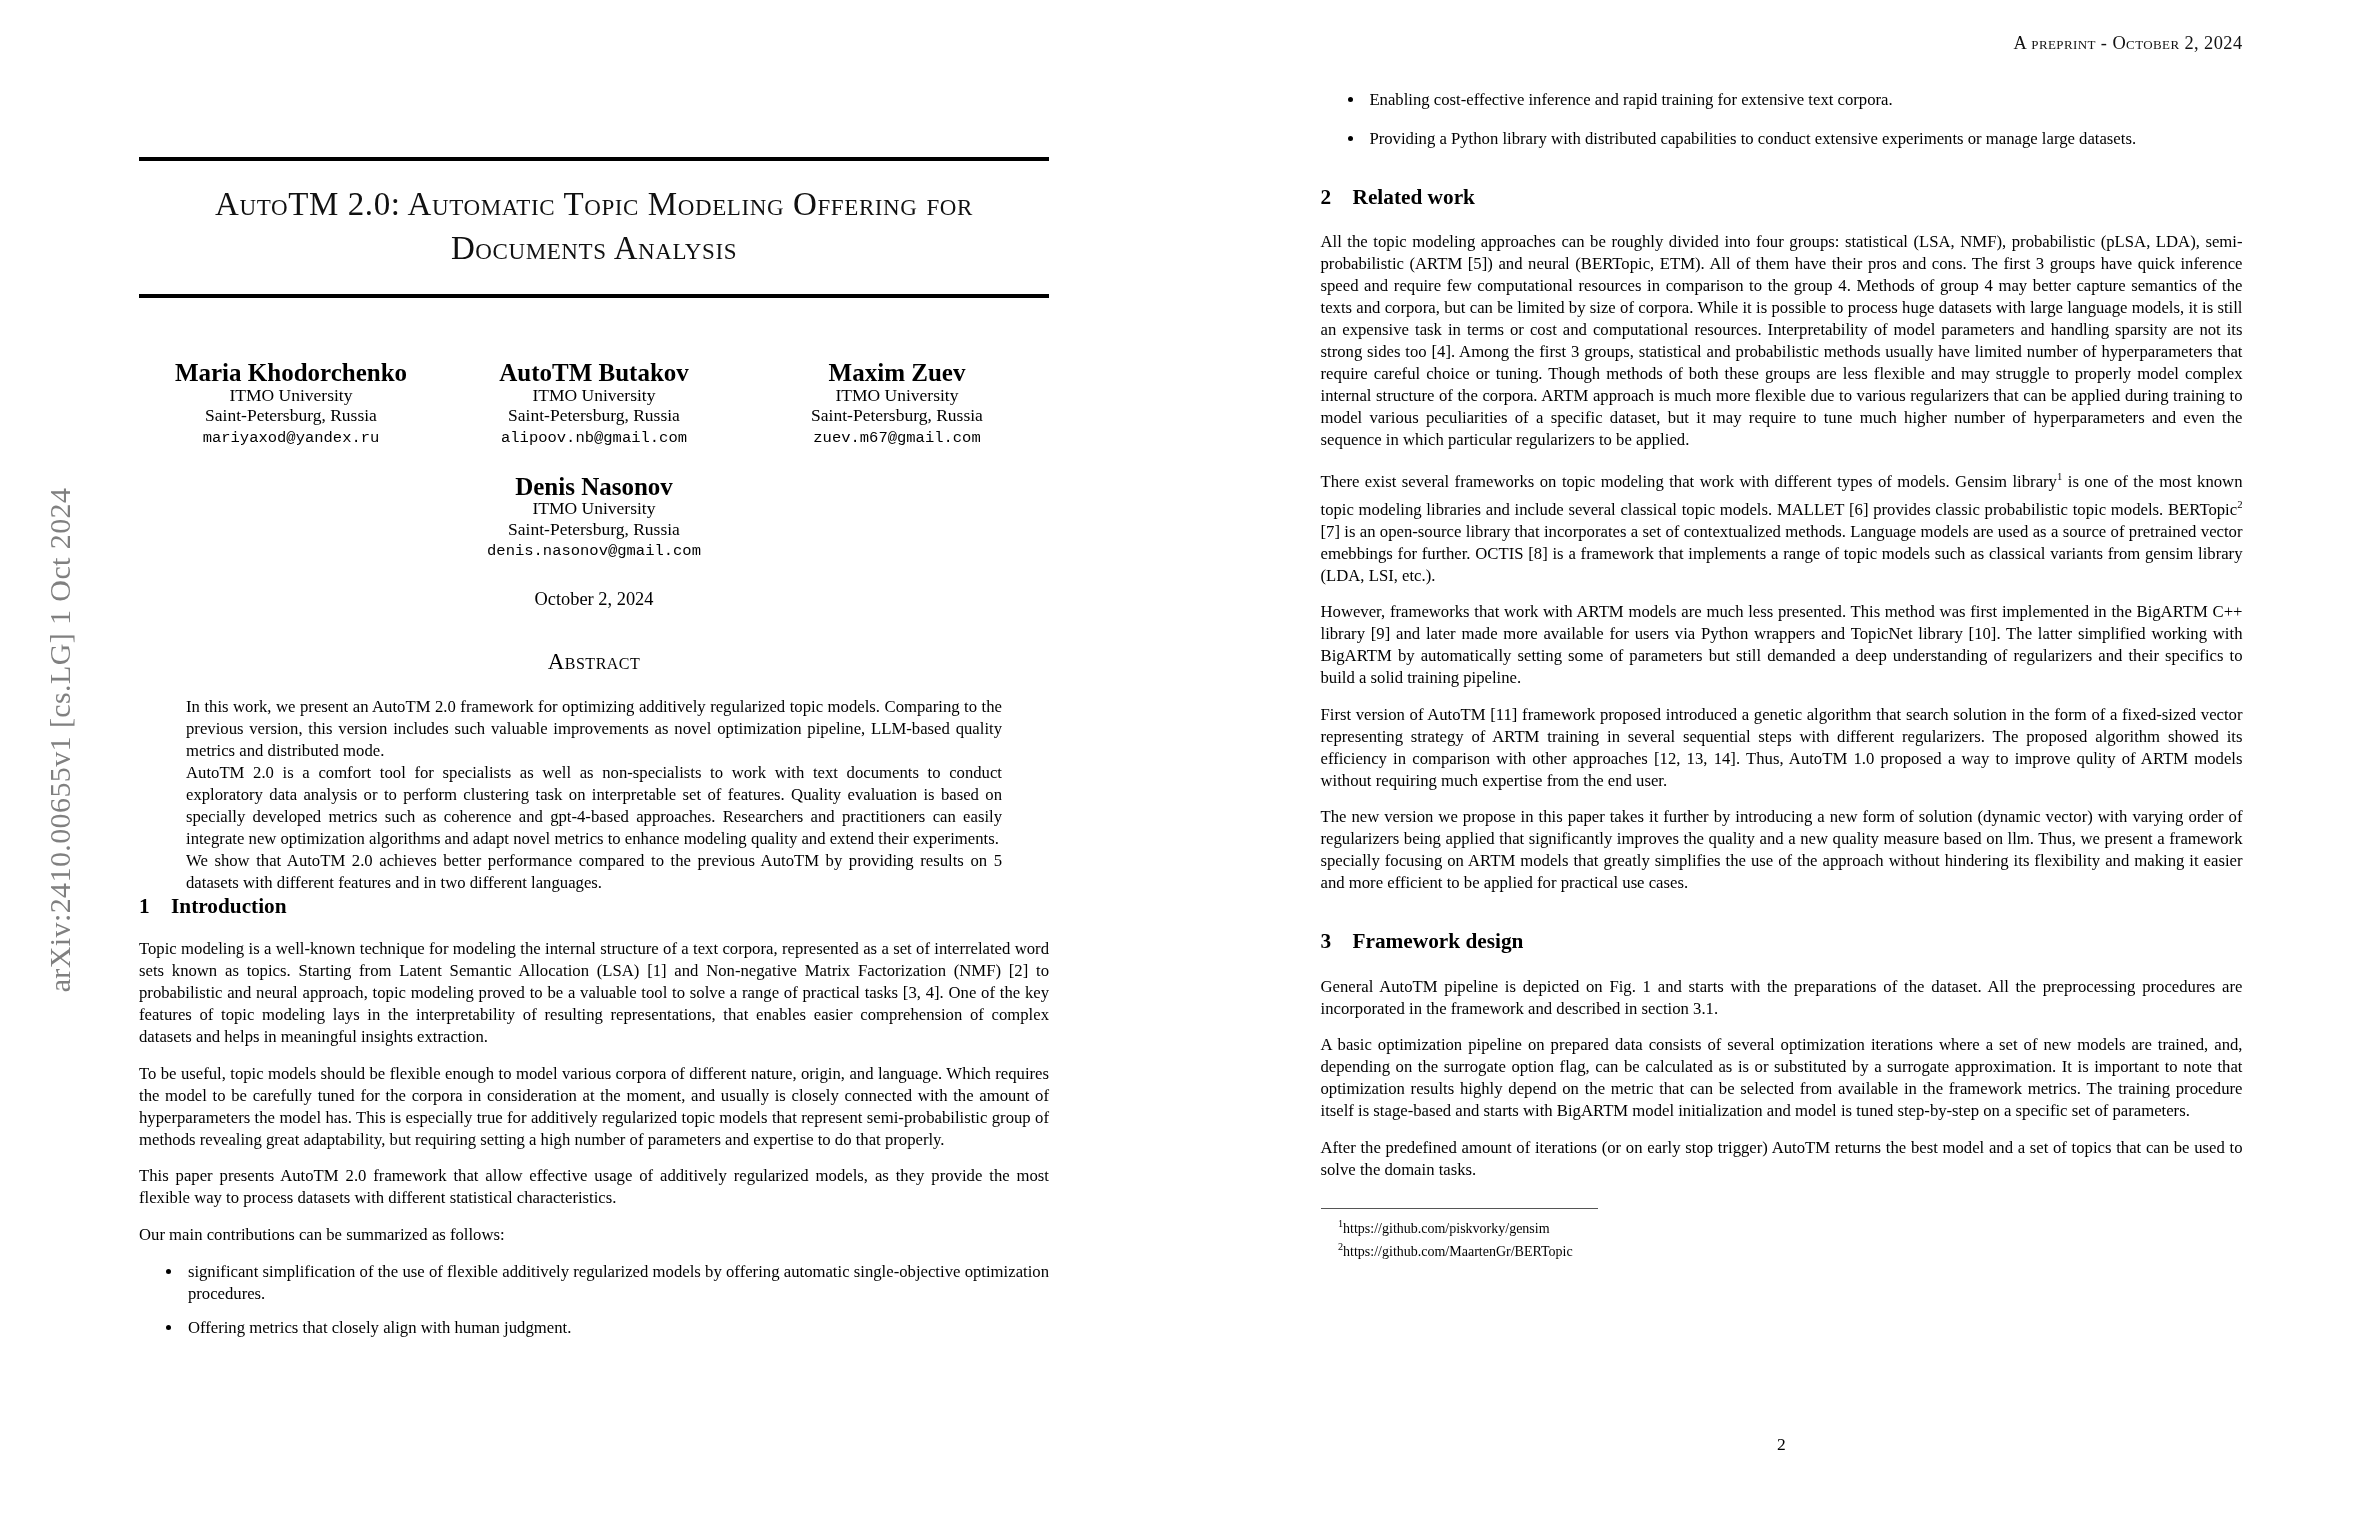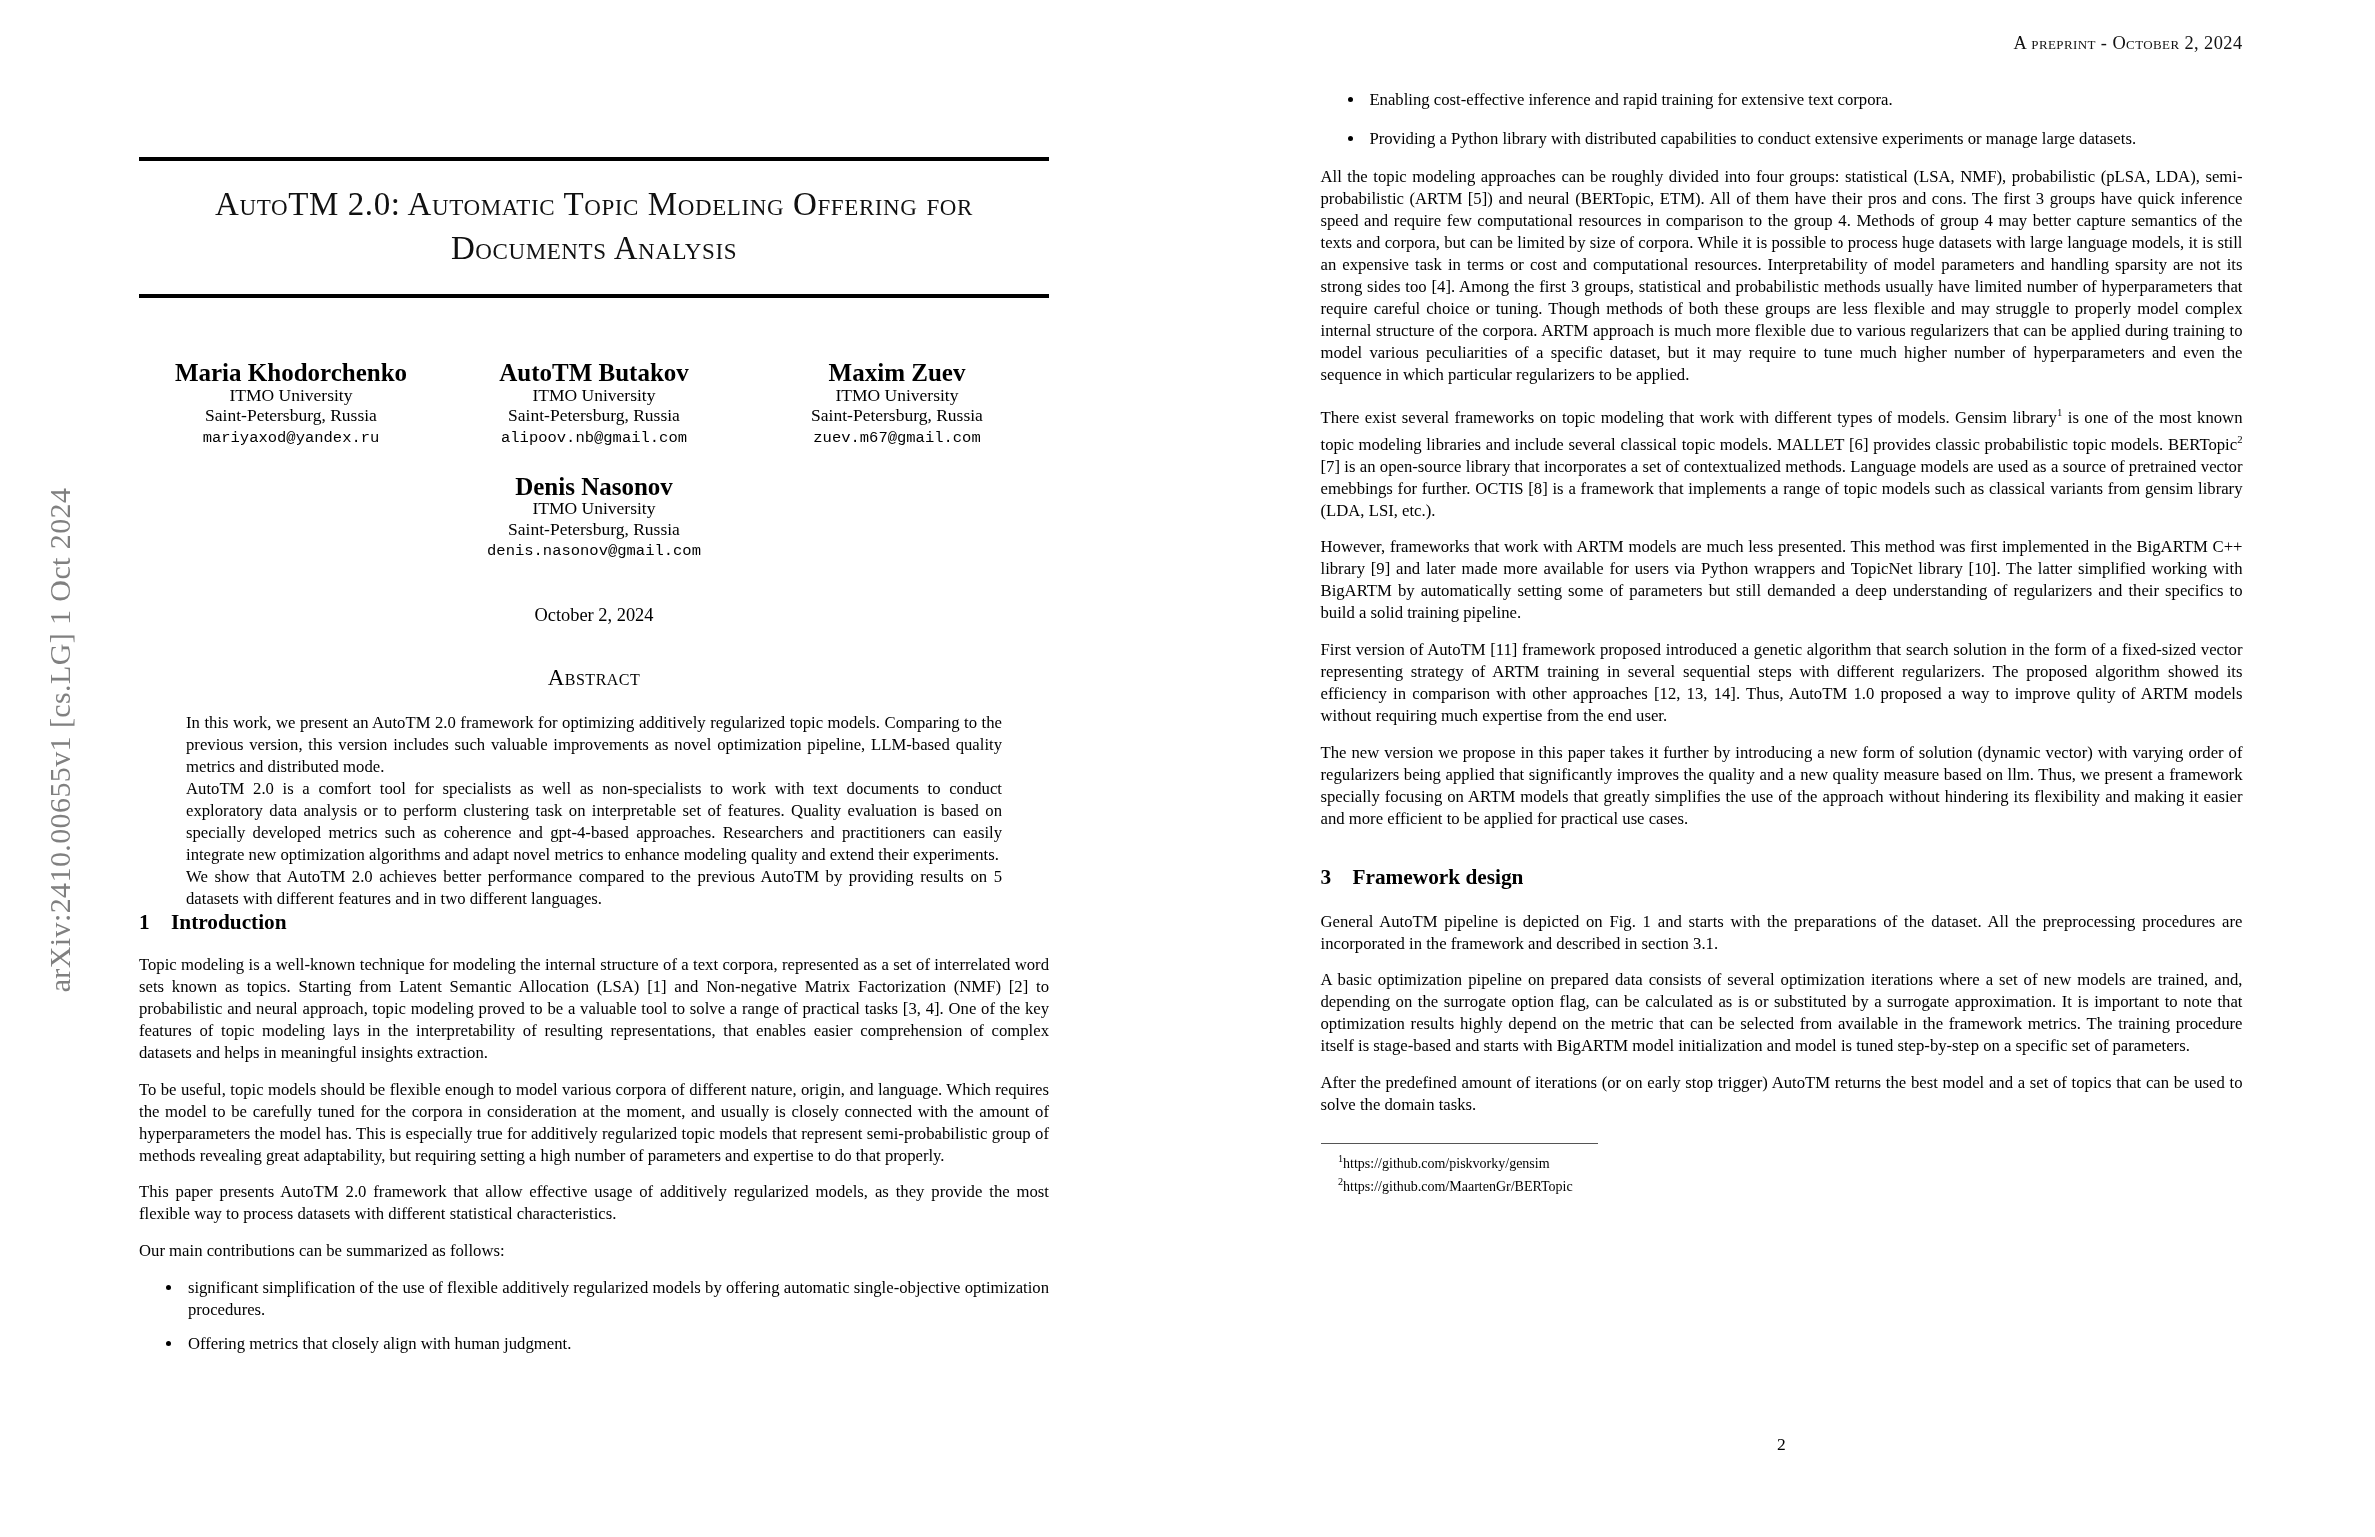--- a/index.html
+++ b/index.html
@@ -97,21 +97,21 @@
   }
   .author-email {
     font-family: "Liberation Mono", "DejaVu Sans Mono", monospace;
     font-size: 15.5px;
     display: block;
     margin-top: 1.9px;
   }
   .date-line {
     text-align: center;
     font-size: 18.4px;
-    margin-top: 43px;
+    margin-top: 27px;
   }
   .abstract-head {
     text-align: center;
     font-variant: small-caps;
     font-size: 23px;
     letter-spacing: 0.5px;
     margin-top: 39px;
     margin-bottom: 21.3px;
   }
   .abstract-block {
@@ -285,20 +285,23 @@
   <div class="page page-right">
     <div class="right-body">
 
       <div class="running-head">A preprint - October 2, 2024</div>
 
       <ul class="r-bullets">
         <li>Enabling cost-effective inference and rapid training for extensive text corpora.</li>
         <li>Providing a Python library with distributed capabilities to conduct extensive experiments or manage large datasets.</li>
       </ul>
 
+      <div class="r-section-head">
+        <span class="num">2</span><span>Related work</span>
+      </div>
 
       <p class="r-text">All the topic modeling approaches can be roughly divided into four groups: statistical (LSA, NMF), probabilistic (pLSA, LDA), semi-probabilistic (ARTM [5]) and neural (BERTopic, ETM). All of them have their pros and cons. The first 3 groups have quick inference speed and require few computational resources in comparison to the group 4. Methods of group 4 may better capture semantics of the texts and corpora, but can be limited by size of corpora. While it is possible to process huge datasets with large language models, it is still an expensive task in terms or cost and computational resources. Interpretability of model parameters and handling sparsity are not its strong sides too [4]. Among the first 3 groups, statistical and probabilistic methods usually have limited number of hyperparameters that require careful choice or tuning. Though methods of both these groups are less flexible and may struggle to properly model complex internal structure of the corpora. ARTM approach is much more flexible due to various regularizers that can be applied during training to model various peculiarities of a specific dataset, but it may require to tune much higher number of hyperparameters and even the sequence in which particular regularizers to be applied.</p>
 
       <p class="r-text"><span>There exist several frameworks on topic modeling that work with different types of models. Gensim library</span><sup class="fn">1</sup><span> is one of the most known topic modeling libraries and include several classical topic models. MALLET [6] provides classic probabilistic topic models. BERTopic</span><sup class="fn">2</sup><span> [7] is an open-source library that incorporates a set of contextualized methods. Language models are used as a source of pretrained vector emebbings for further. OCTIS [8] is a framework that implements a range of topic models such as classical variants from gensim library (LDA, LSI, etc.).</span></p>
 
       <p class="r-text">However, frameworks that work with ARTM models are much less presented. This method was first implemented in the BigARTM C++ library [9] and later made more available for users via Python wrappers and TopicNet library [10]. The latter simplified working with BigARTM by automatically setting some of parameters but still demanded a deep understanding of regularizers and their specifics to build a solid training pipeline.</p>
       <p class="r-text">First version of AutoTM [11] framework proposed introduced a genetic algorithm that search solution in the form of a fixed-sized vector representing strategy of ARTM training in several sequential steps with different regularizers. The proposed algorithm showed its efficiency in comparison with other approaches [12, 13, 14]. Thus, AutoTM 1.0 proposed a way to improve qulity of ARTM models without requiring much expertise from the end user.</p>
       <p class="r-text">The new version we propose in this paper takes it further by introducing a new form of solution (dynamic vector) with varying order of regularizers being applied that significantly improves the quality and a new quality measure based on llm. Thus, we present a framework specially focusing on ARTM models that greatly simplifies the use of the approach without hindering its flexibility and making it easier and more efficient to be applied for practical use cases.</p>
 
       <div class="r-section-head">

